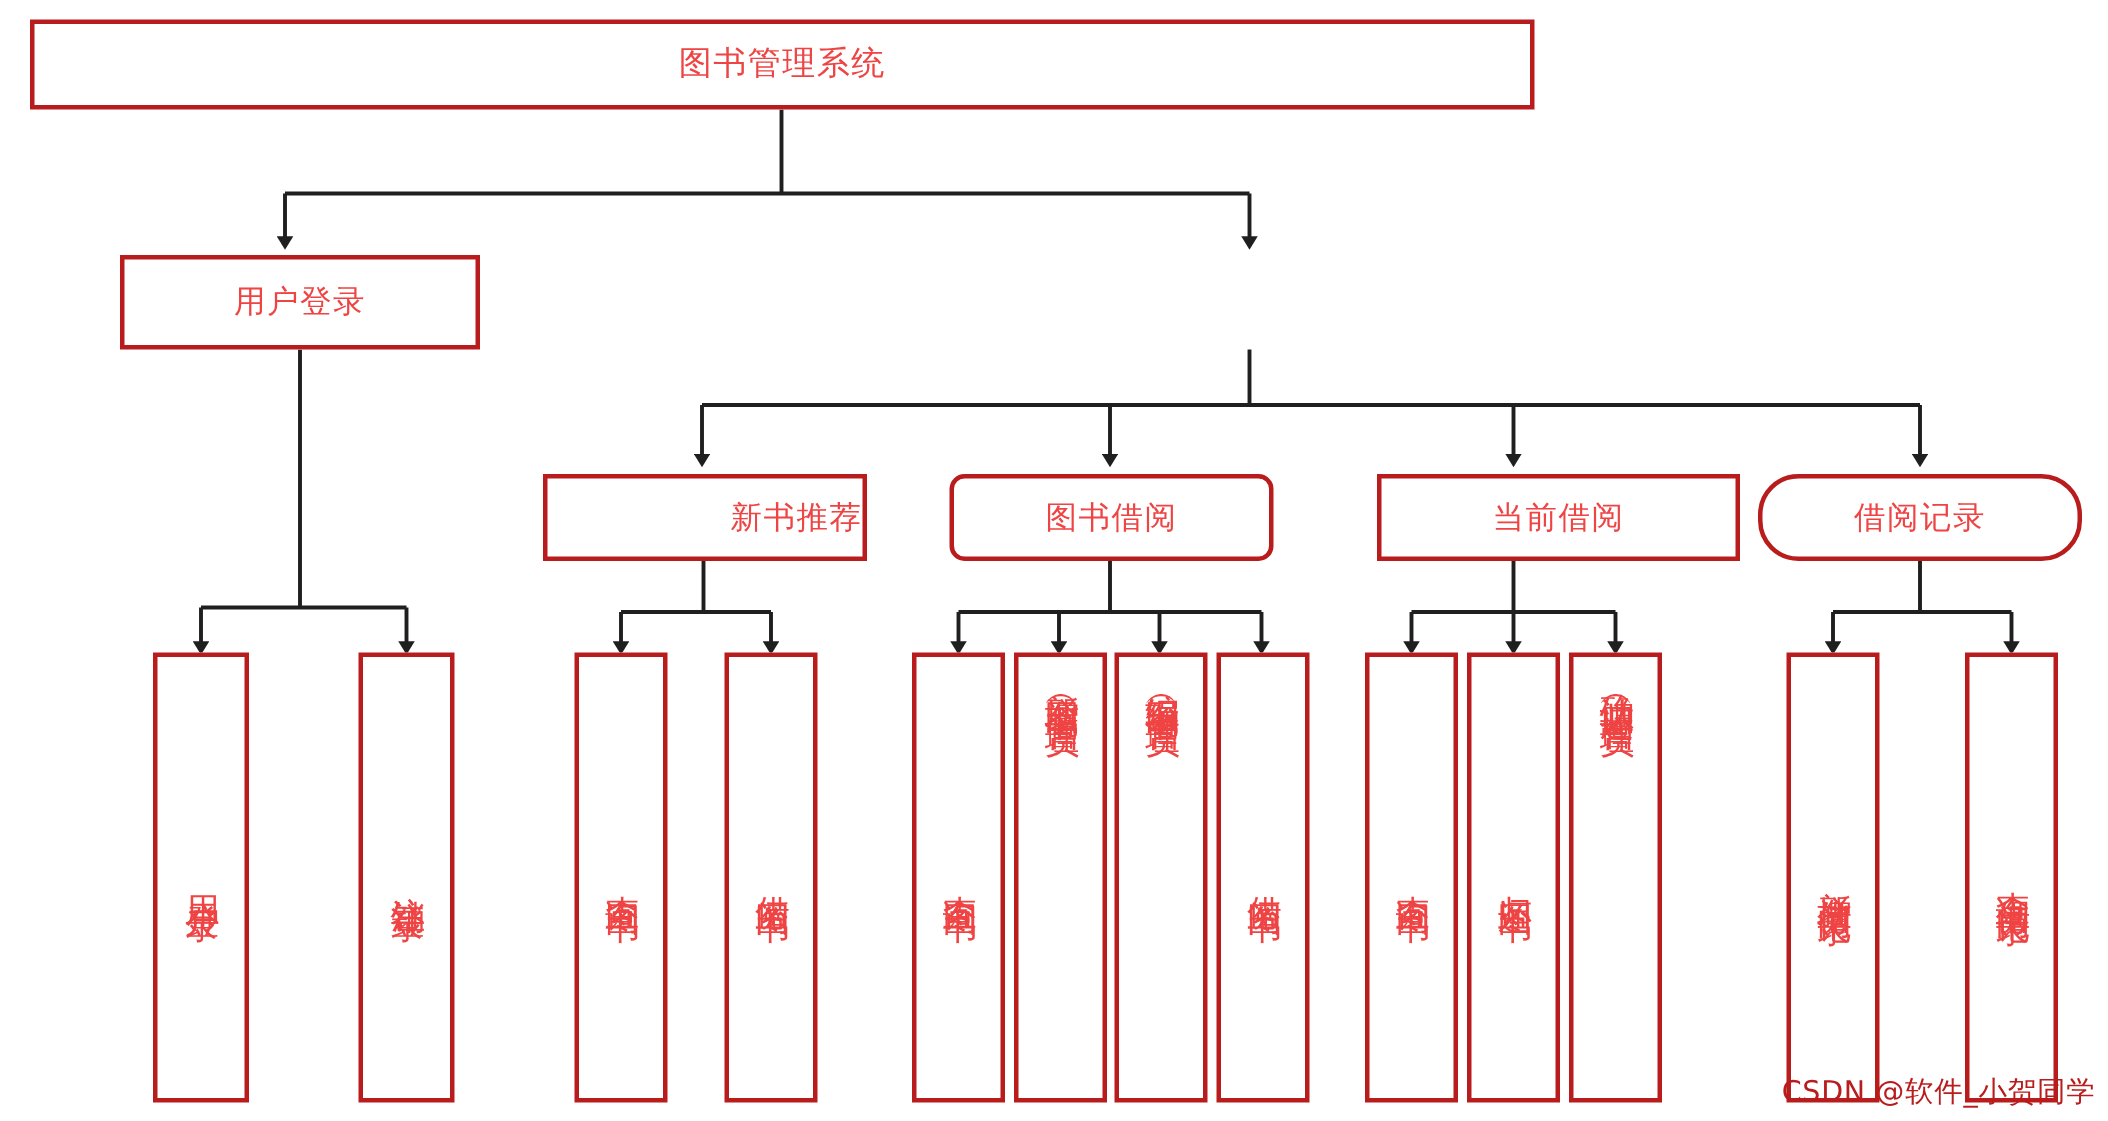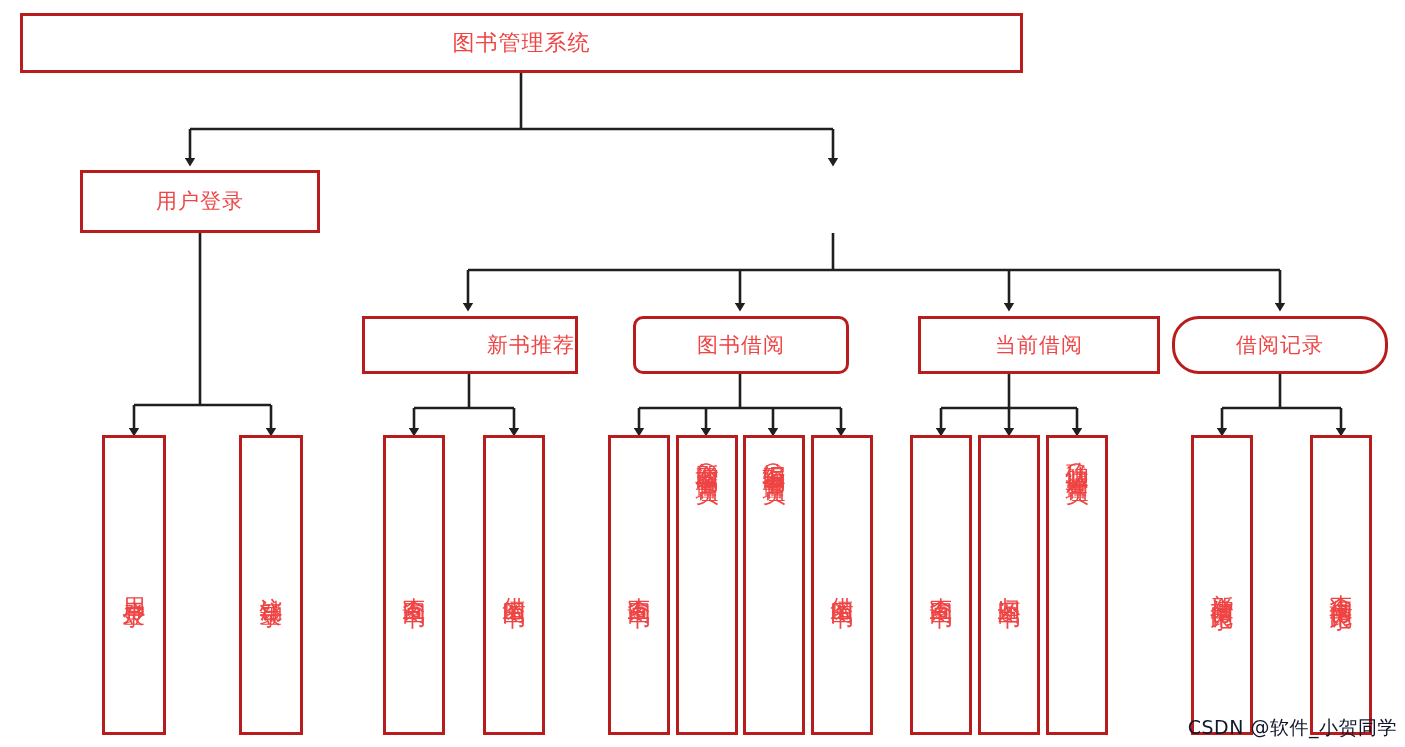--- a/index.html
+++ b/index.html
@@ -66,21 +66,21 @@
   }
   .node.vert.centered {
     align-items: center;
     padding-top: 0;
   }
   .watermark {
     position: absolute;
     right: 8px;
     bottom: 6px;
     font-size: 19px;
-    color: #0f172a;
+    color: #b91c1c;
     white-space: nowrap;
     letter-spacing: 0.5px;
   }
 </style>
 </head>
 <body>
 
 <div id="canvas">
 
   <svg class="edges" viewBox="0 0 1405 747" xmlns="http://www.w3.org/2000/svg">

